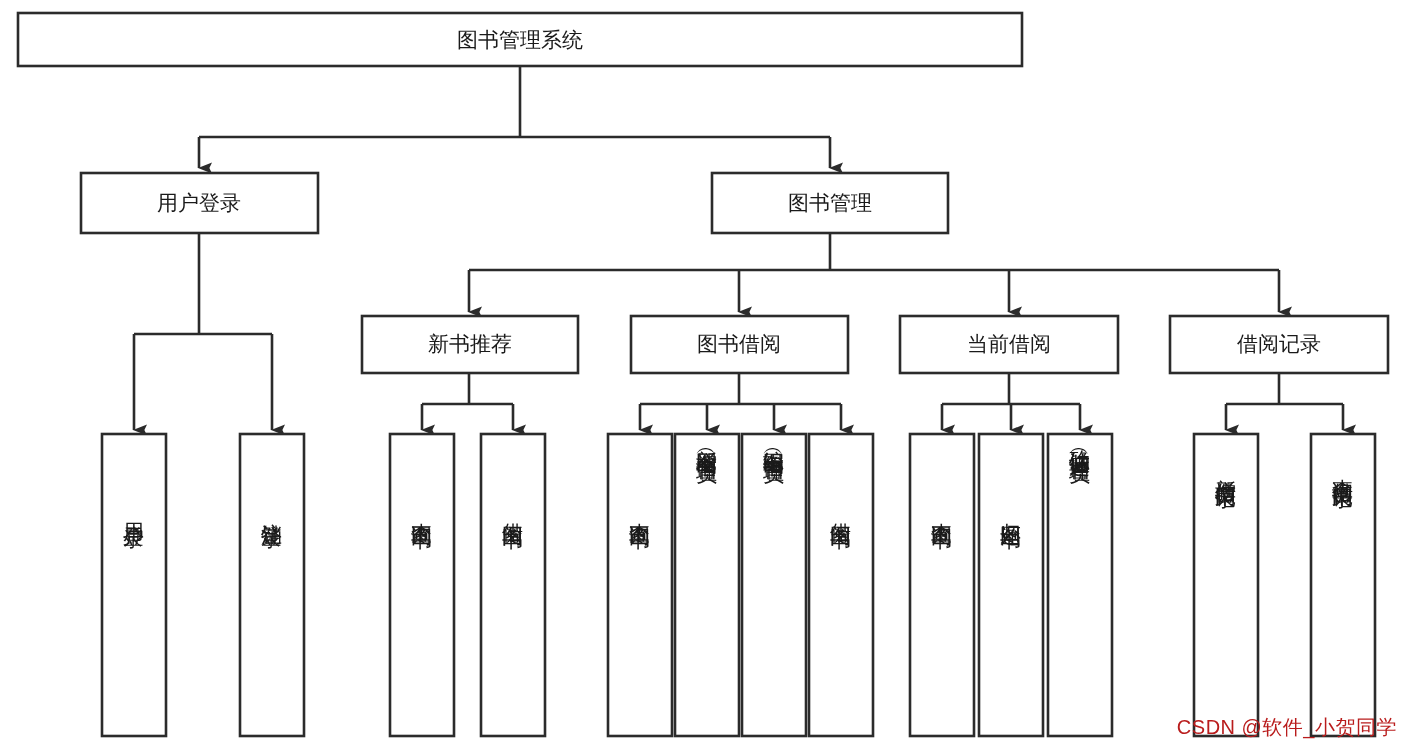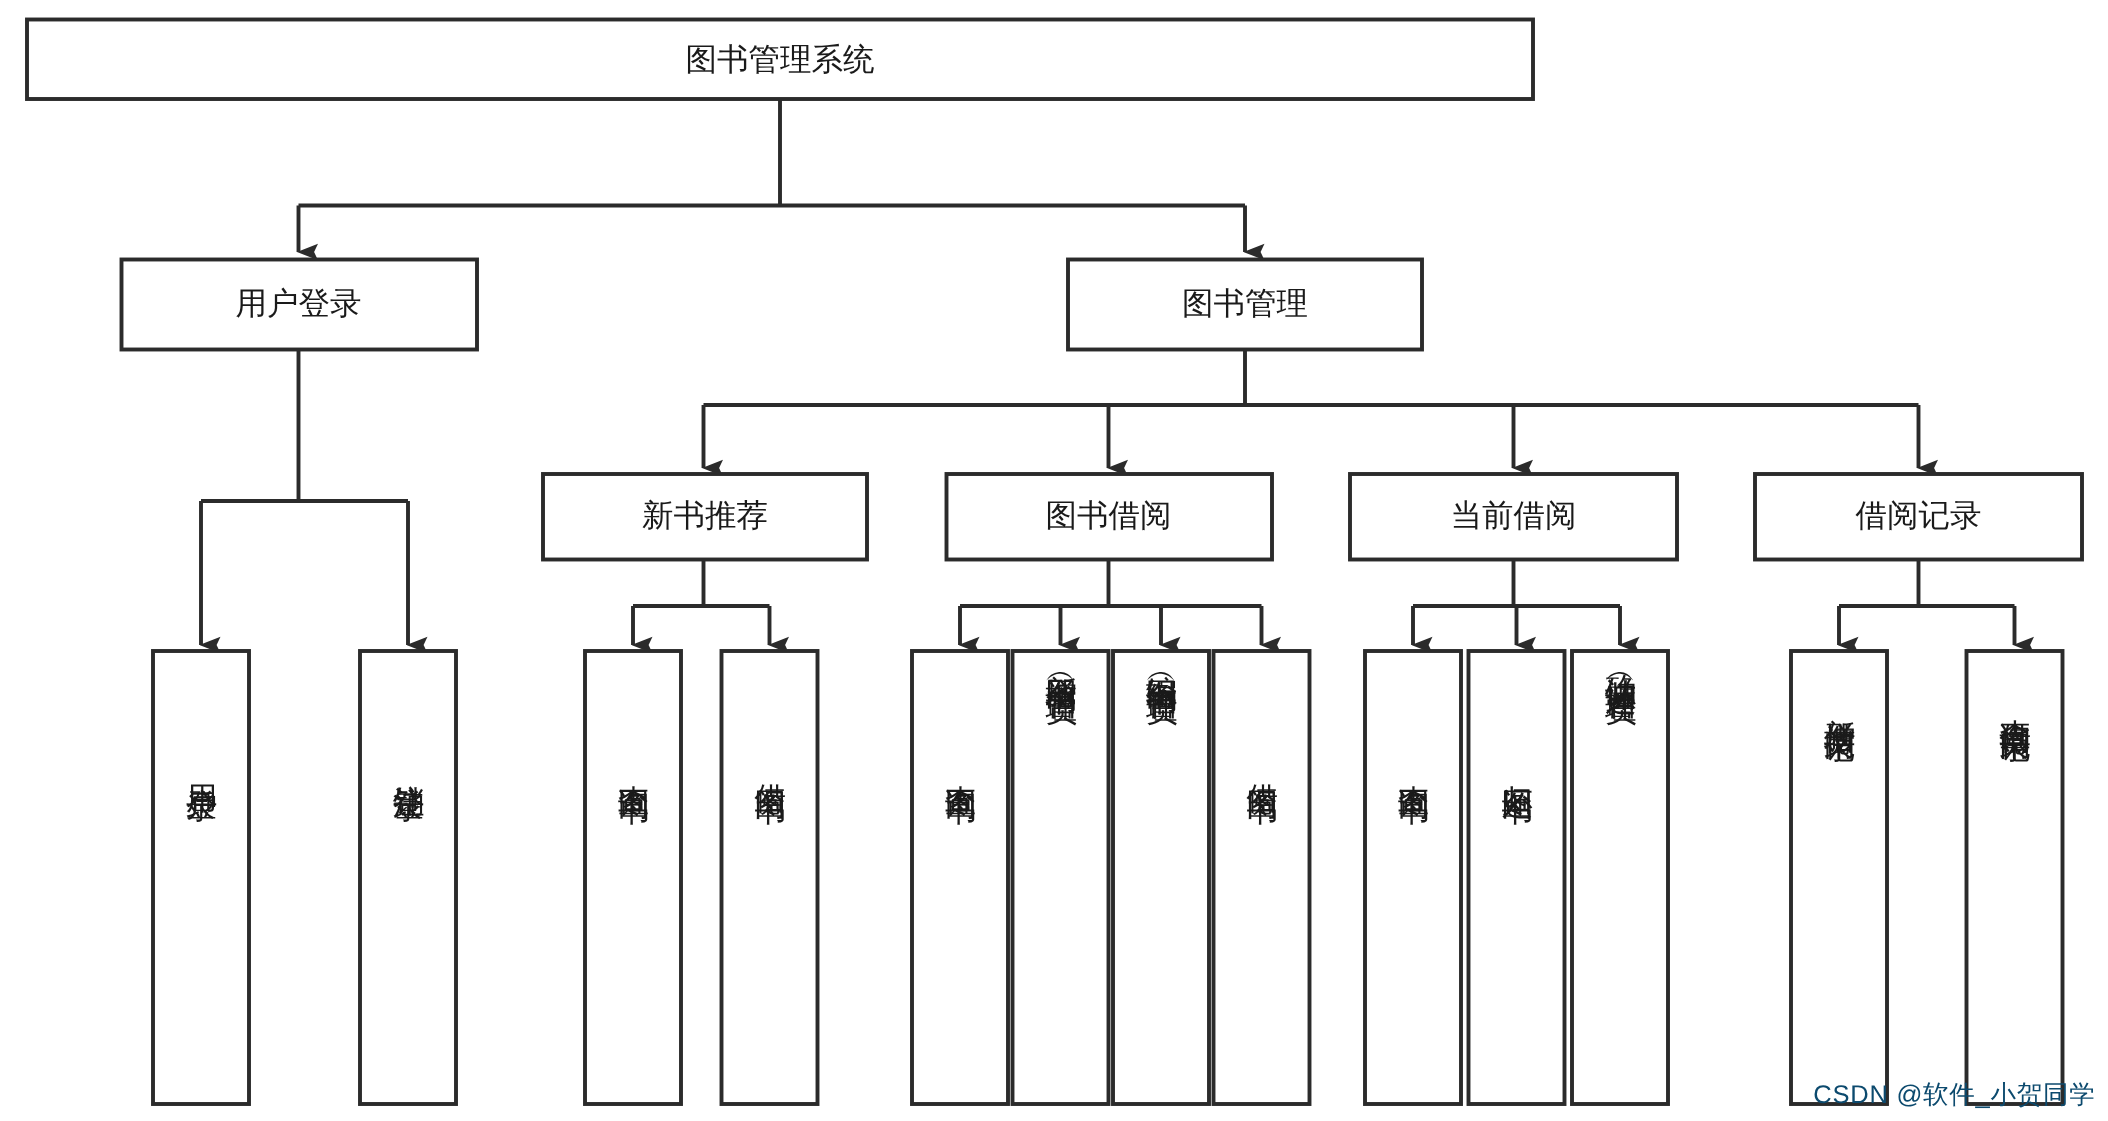--- a/index.html
+++ b/index.html
@@ -52,22 +52,22 @@
     writing-mode: vertical-rl;
     text-orientation: upright;
     text-anchor: middle;
     letter-spacing: 2px;
   }
   .watermark {
     position: absolute;
     right: 8px;
     bottom: 6px;
     font-family: "Liberation Sans", "DejaVu Sans", sans-serif;
-    font-size: 17px;
-    color: #0c4a6e;
+    font-size: 20px;
+    color: #b91c1c;
     white-space: nowrap;
     pointer-events: none;
     letter-spacing: 0.5px;
   }
 </style>
 </head>
 <body>
 
 <div id="diagram-root">
 

